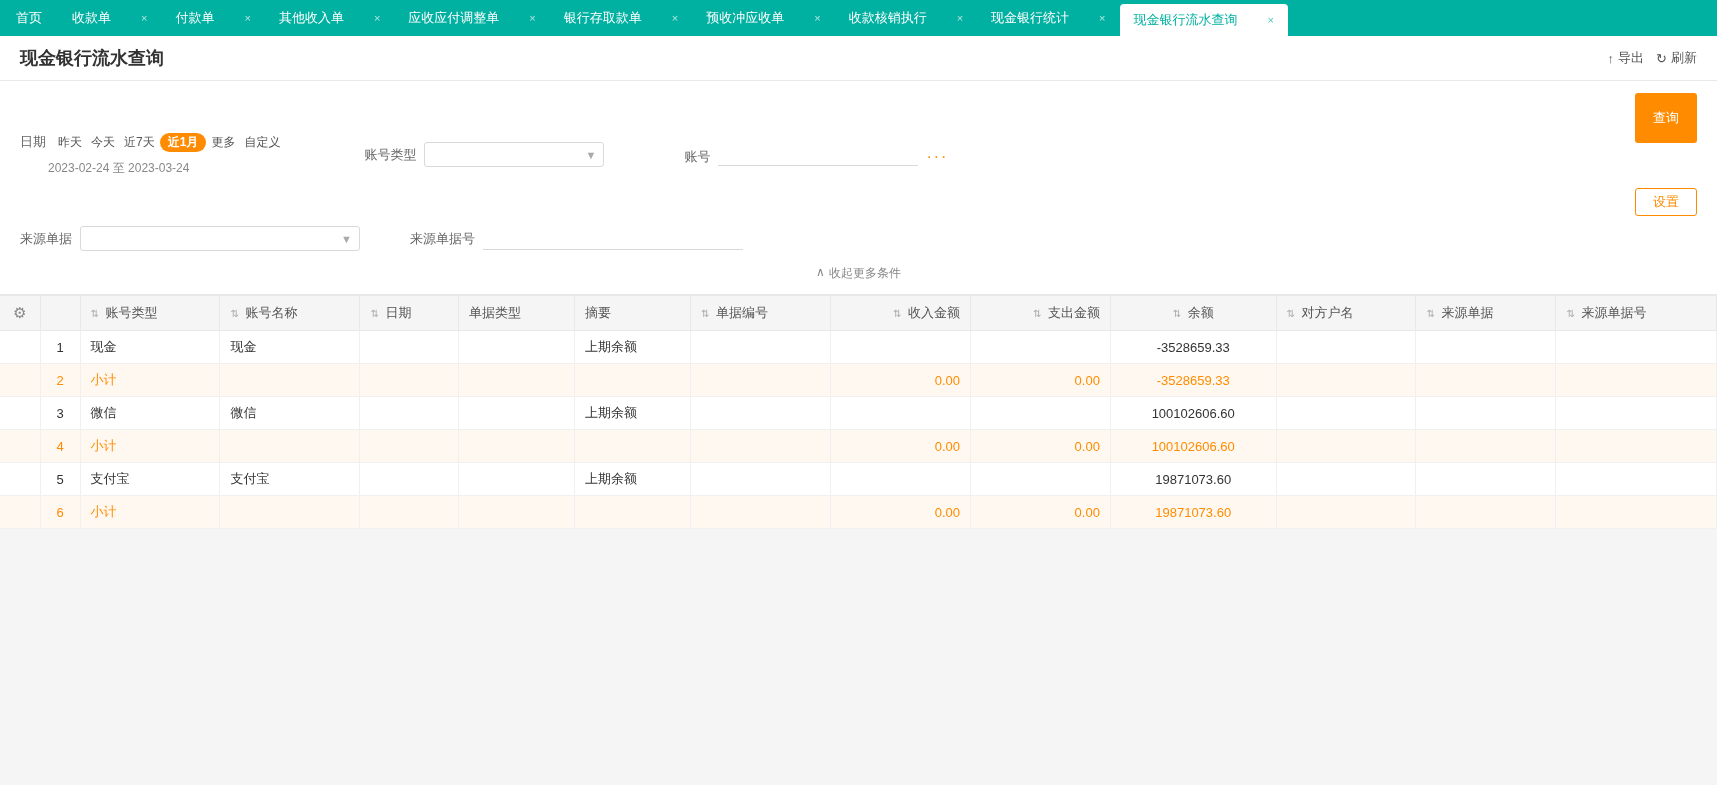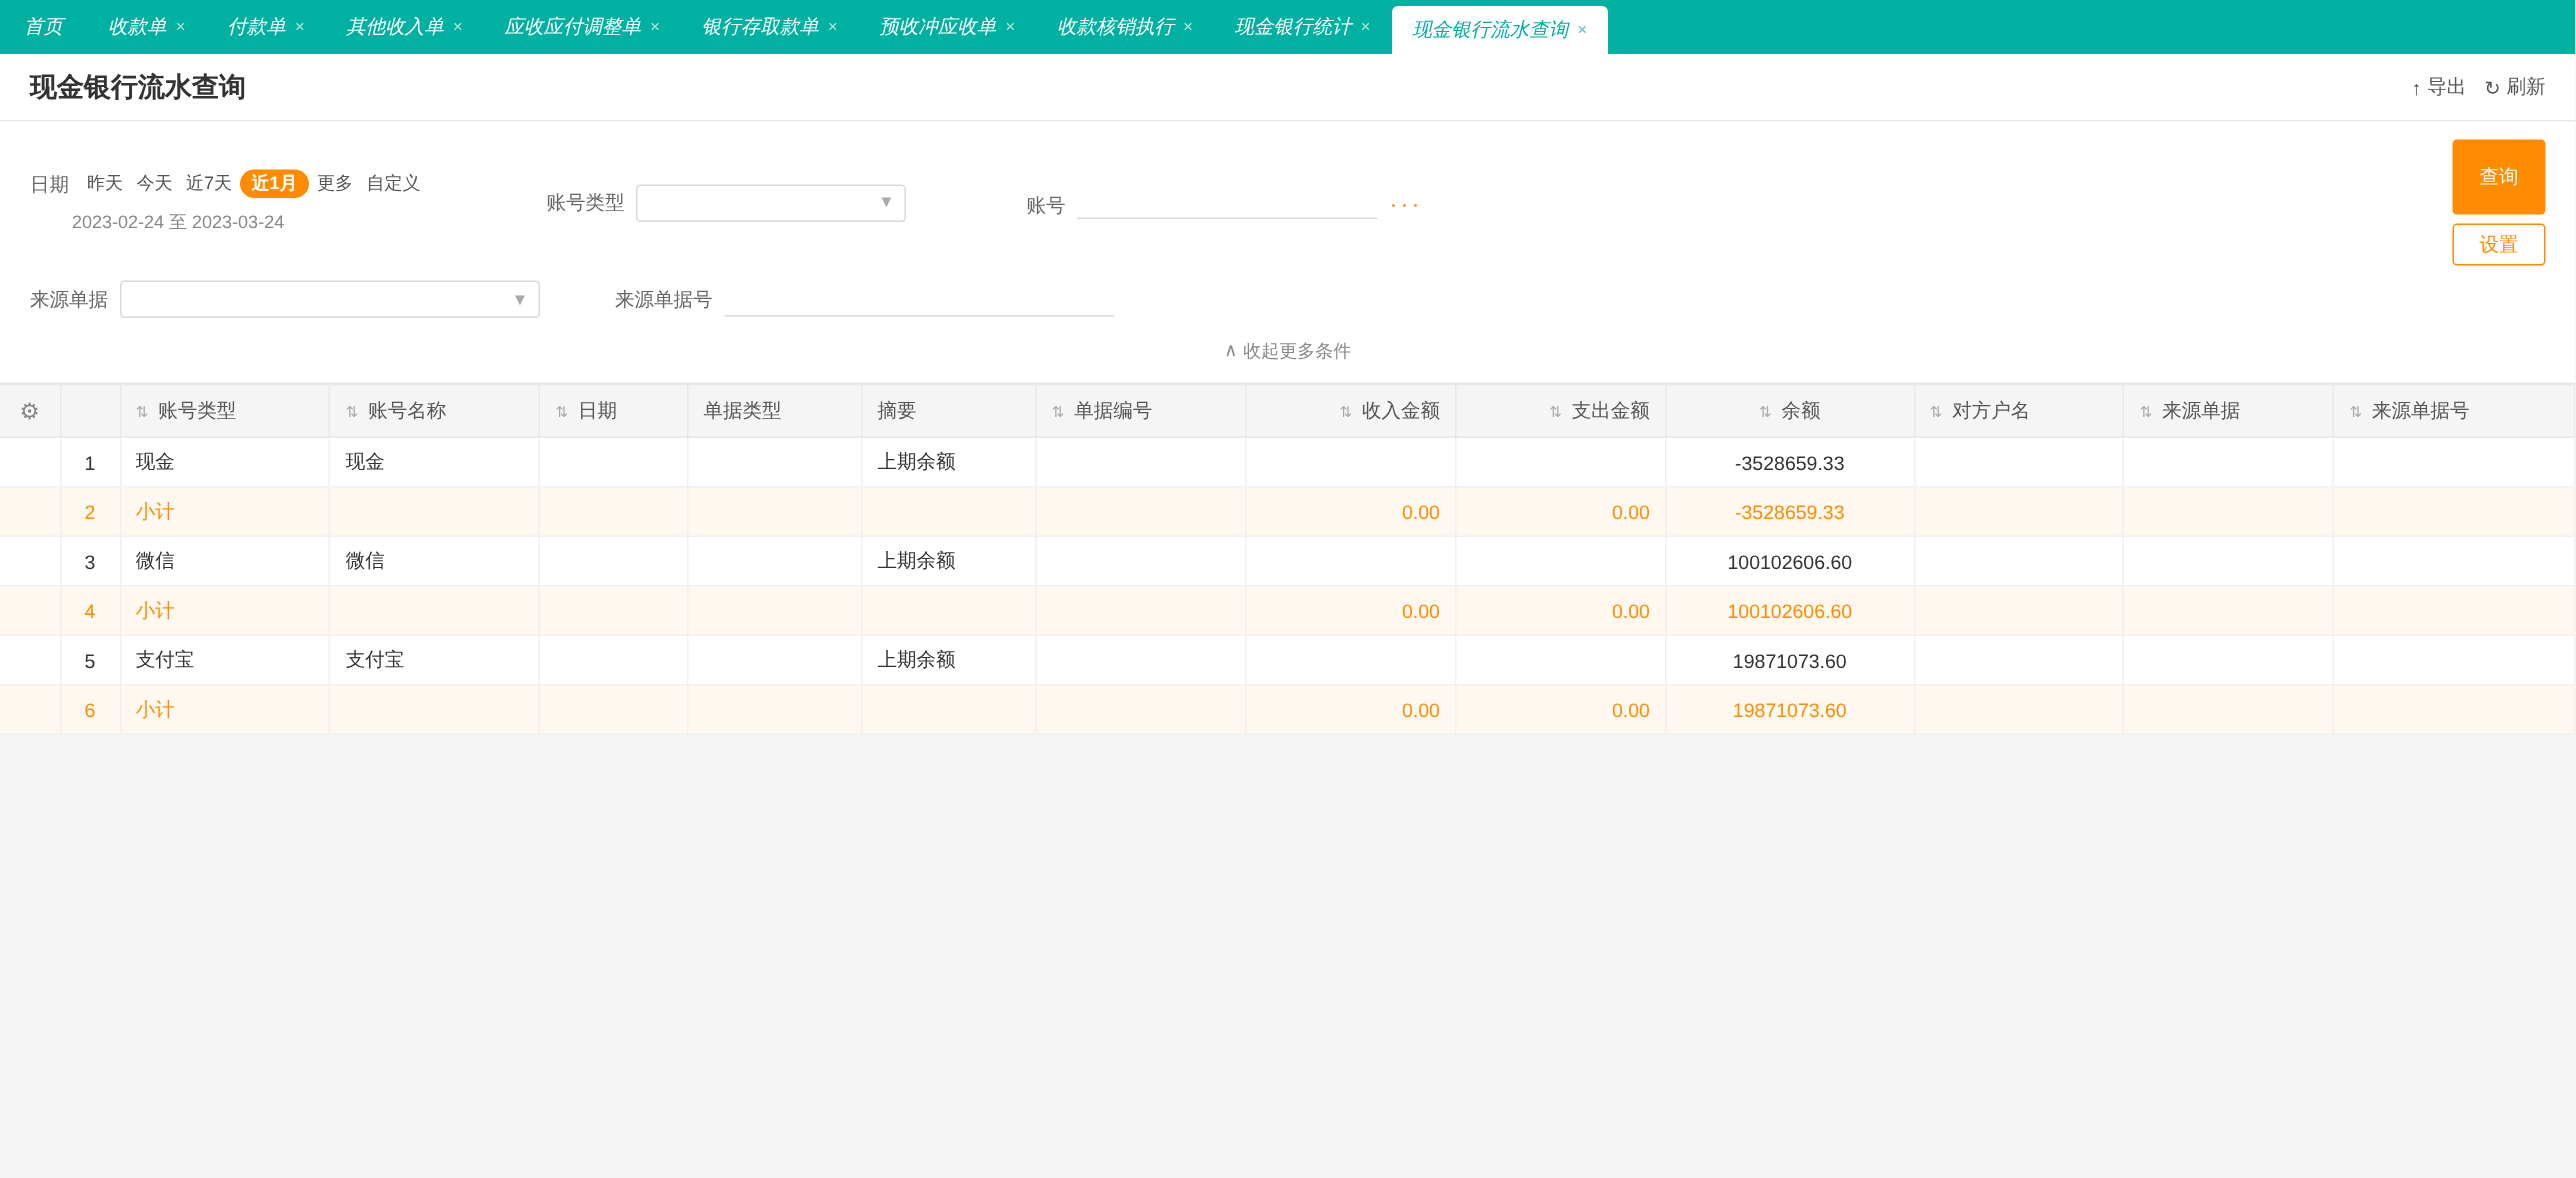--- a/index.html
+++ b/index.html
@@ -5,31 +5,31 @@
     * { box-sizing: border-box; margin: 0; padding: 0; }
     body { font-family: 'Microsoft YaHei', Arial, sans-serif; font-size: 13px; background: #f5f5f5; color: #333; }
 
     
     .top-nav {
       background: #00b0a0;
       display: flex;
       align-items: stretch;
       height: 36px;
       overflow: hidden;
-      font-style: italic;
     }
     .top-nav .nav-item {
       display: flex;
       align-items: center;
       padding: 0 14px;
       color: #fff;
       cursor: pointer;
       font-size: 13px;
       white-space: nowrap;
       position: relative;
+      gap: 24px;
     }
     .top-nav .nav-item.active {
       background: #fff;
       color: #00b0a0;
       border-radius: 4px 4px 0 0;
       margin-top: 4px;
     }
     .nav-item .close-x {
       margin-left: 6px;
       font-size: 11px;
@@ -154,20 +154,21 @@
       cursor: pointer;
     }
     .btn-setting {
       background: #fff;
       color: #ff8c00;
       border: 1px solid #ff8c00;
       border-radius: 3px;
       padding: 4px 16px;
       font-size: 13px;
       cursor: pointer;
+      margin-top: 39px;
     }
     .btn-area {
       display: flex;
       flex-direction: column;
       gap: 6px;
       margin-left: auto;
     }
     .dots-btn {
       color: #ff8c00;
       font-size: 16px;

